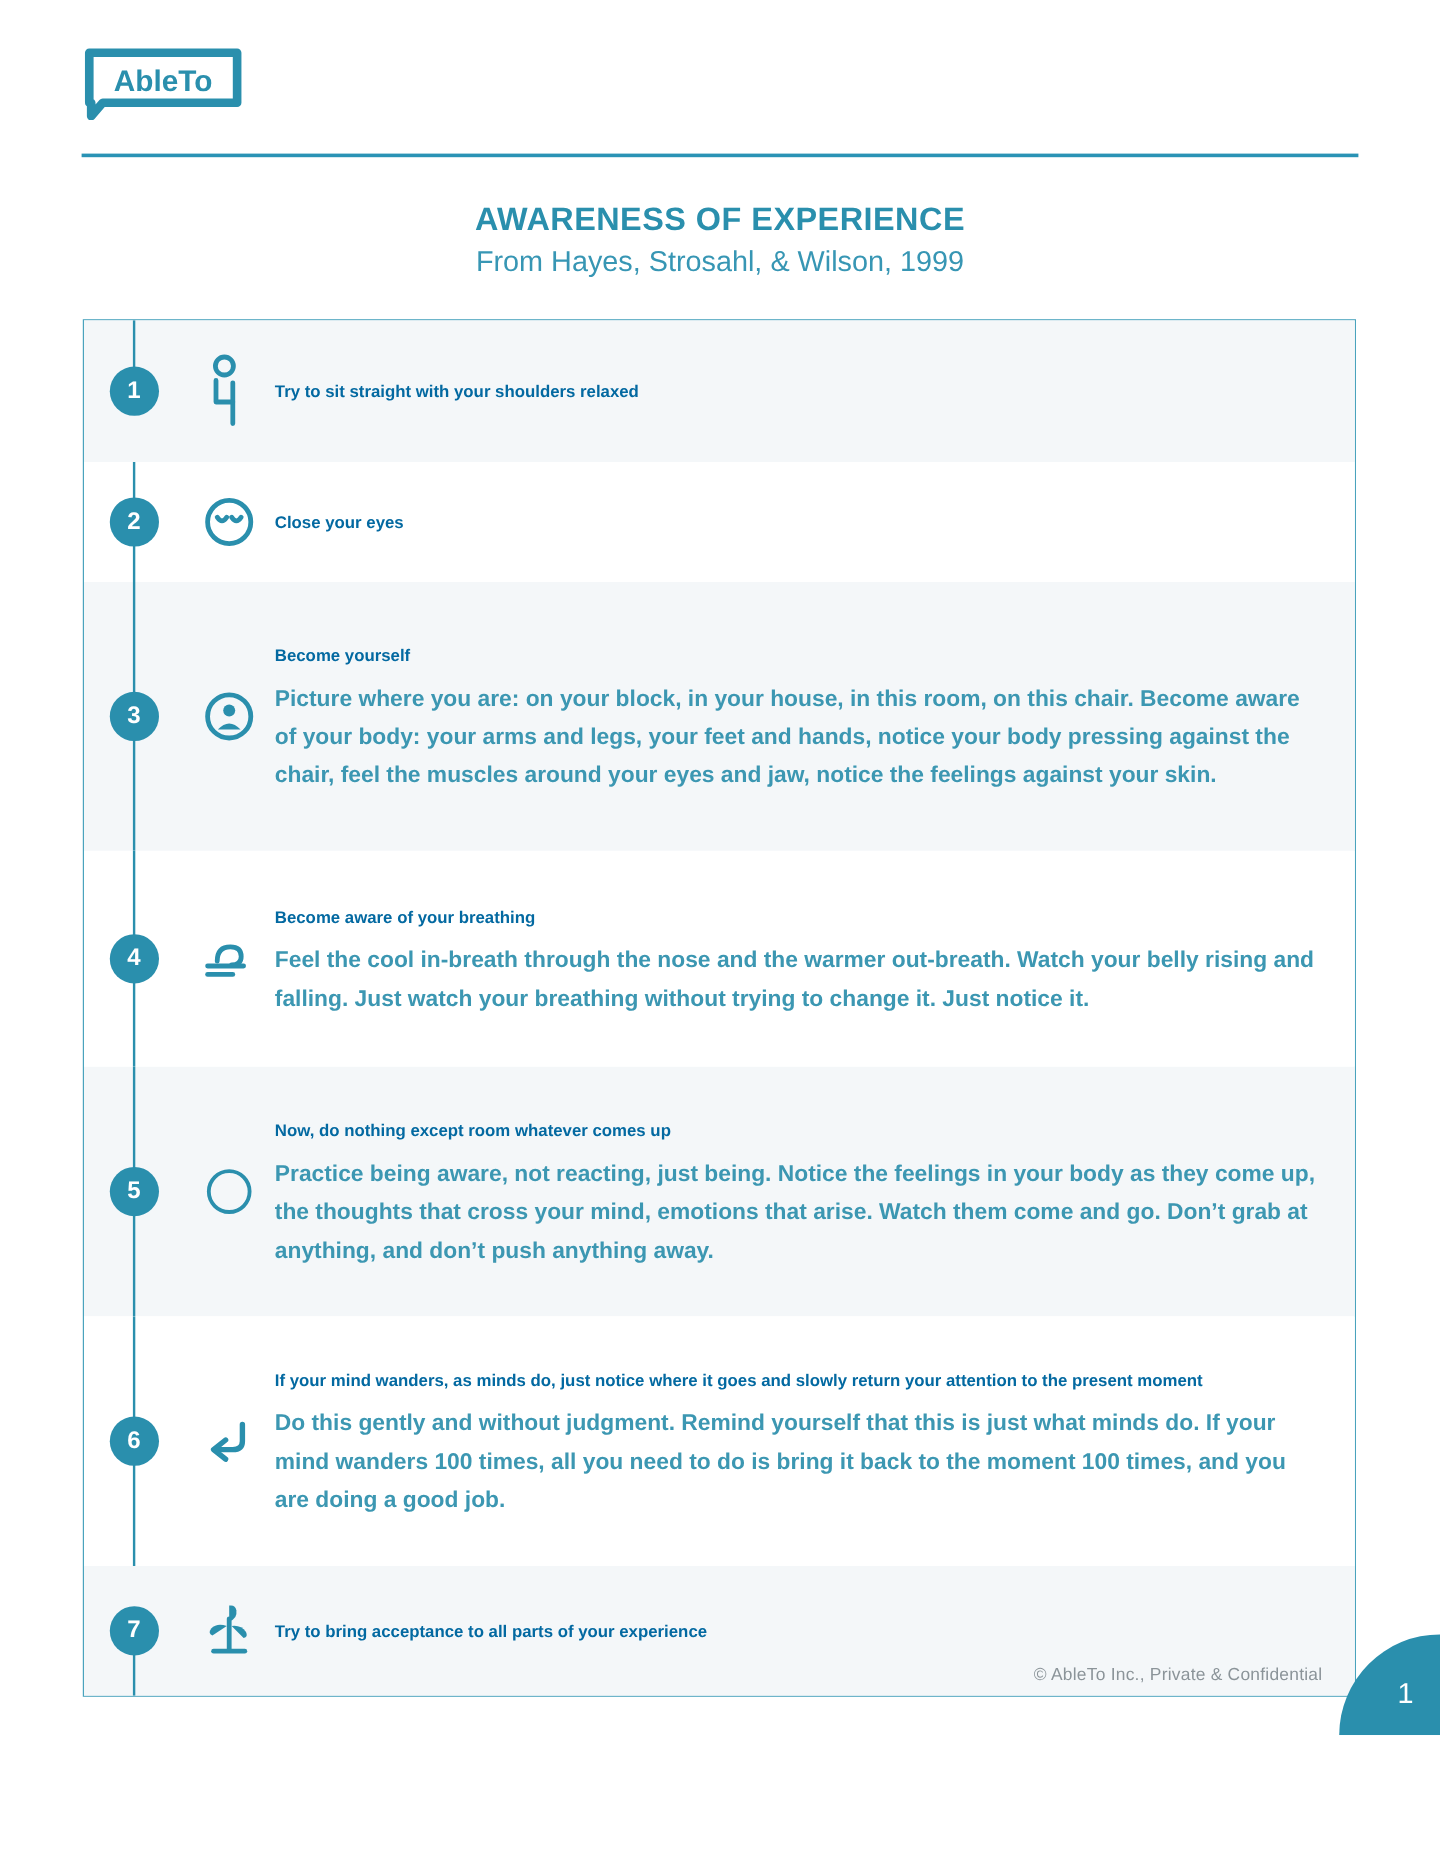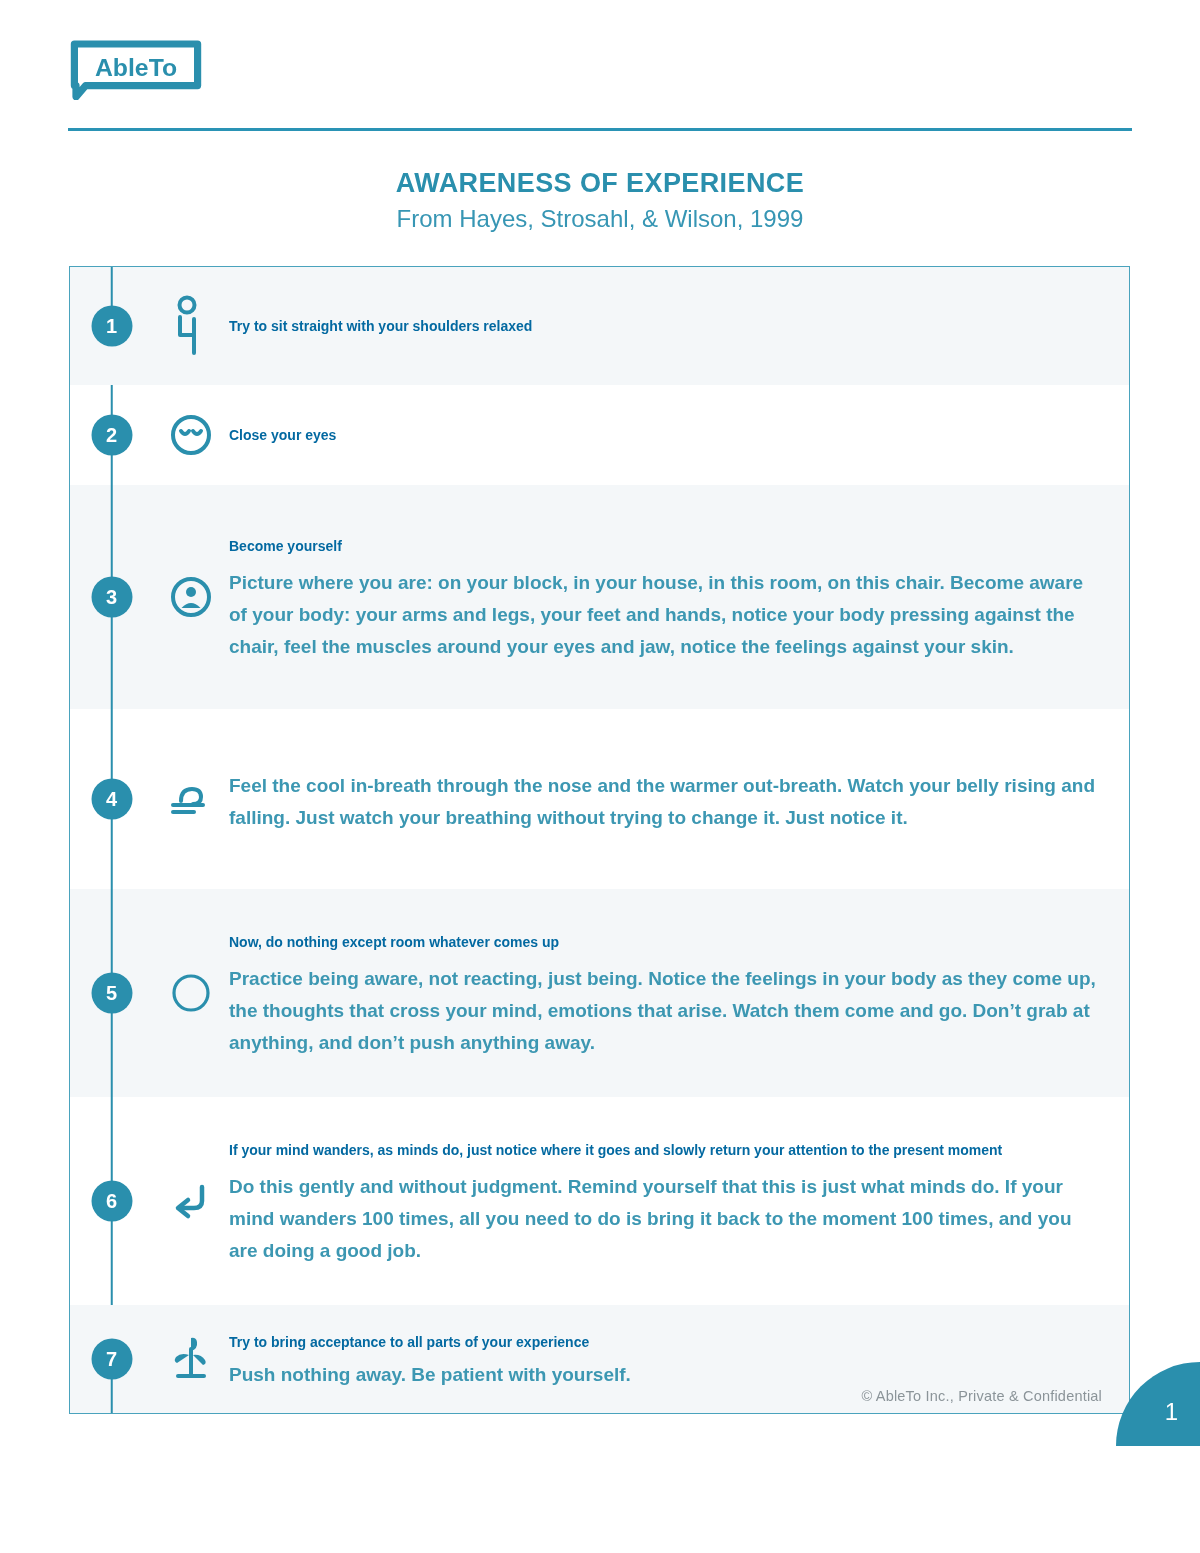--- a/index.html
+++ b/index.html
@@ -263,20 +263,21 @@
         <div class="badge">4</div>
       </div>
       <div class="icon-cell">
         <svg width="48" height="40" viewBox="0 0 48 40">
           <path d="M14 22 q0 -12 11 -12 q9 0 9 8 q0 7 -8 7" fill="none" stroke="#2a8fad" stroke-width="4" stroke-linecap="round"></path>
           <path d="M6 26 H36" fill="none" stroke="#2a8fad" stroke-width="4" stroke-linecap="round"></path>
           <path d="M6 33 H27" fill="none" stroke="#2a8fad" stroke-width="4" stroke-linecap="round"></path>
         </svg>
       </div>
       <div class="content-cell">
+        <div class="step-heading">Become aware of your breathing</div>
         <div class="step-body">Feel the cool in-breath through the nose and the warmer out-breath. Watch your belly rising and falling. Just watch your breathing without trying to change it. Just notice it.</div>
       </div>
     </div>
 
     <div class="step-row shaded h5">
       <div class="rail">
         <div class="rail-line"></div>
         <div class="badge">5</div>
       </div>
       <div class="icon-cell">
@@ -316,21 +317,20 @@
         <svg width="46" height="48" viewBox="0 0 46 48">
           <path d="M23 14 V40" fill="none" stroke="#2a8fad" stroke-width="4" stroke-linecap="round"></path>
           <path d="M23 16 q7 -2 6 -9 q-1 -5 -6 -4 Z" fill="#2a8fad"></path>
           <path d="M21 20 q-8 -3 -13 2 q-3 4 1 6 Z" fill="#2a8fad"></path>
           <path d="M25 20 q8 -1 12 5 q2 4 -2 5 Z" fill="#2a8fad"></path>
           <path d="M10 41 H36" fill="none" stroke="#2a8fad" stroke-width="4" stroke-linecap="round"></path>
         </svg>
       </div>
       <div class="content-cell">
         <div class="step-heading">Try to bring acceptance to all parts of your experience</div>
-        <div class="step-body tight">Push nothing away. Be patient with yourself.</div>
       </div>
     </div>
 
   </div>
 
   <div class="footer-text">© AbleTo Inc., Private &amp; Confidential</div>
   <div class="page-badge">1</div>
 
 </div>
 

